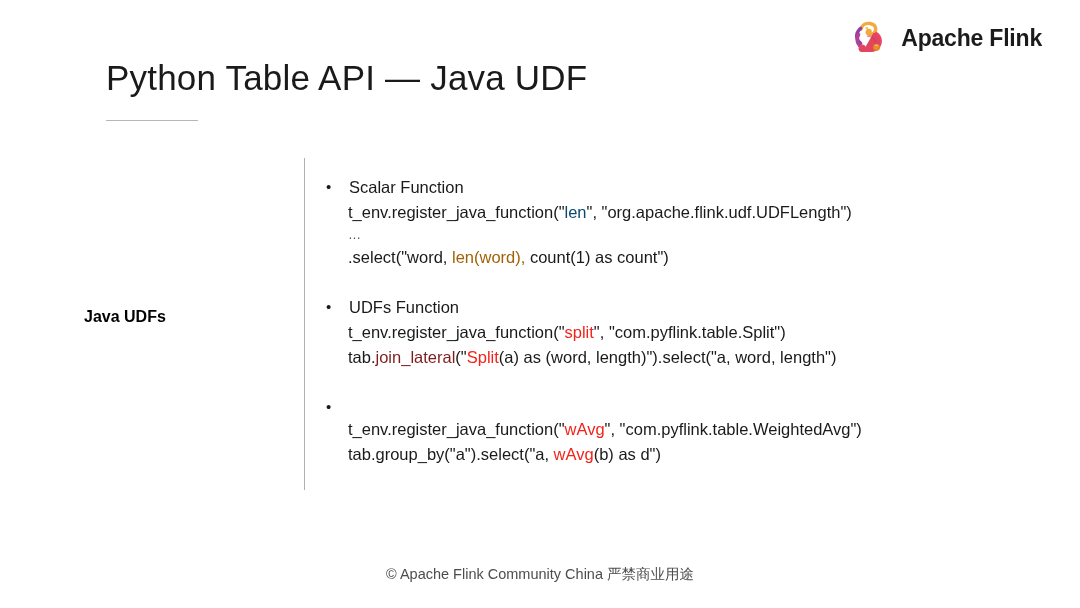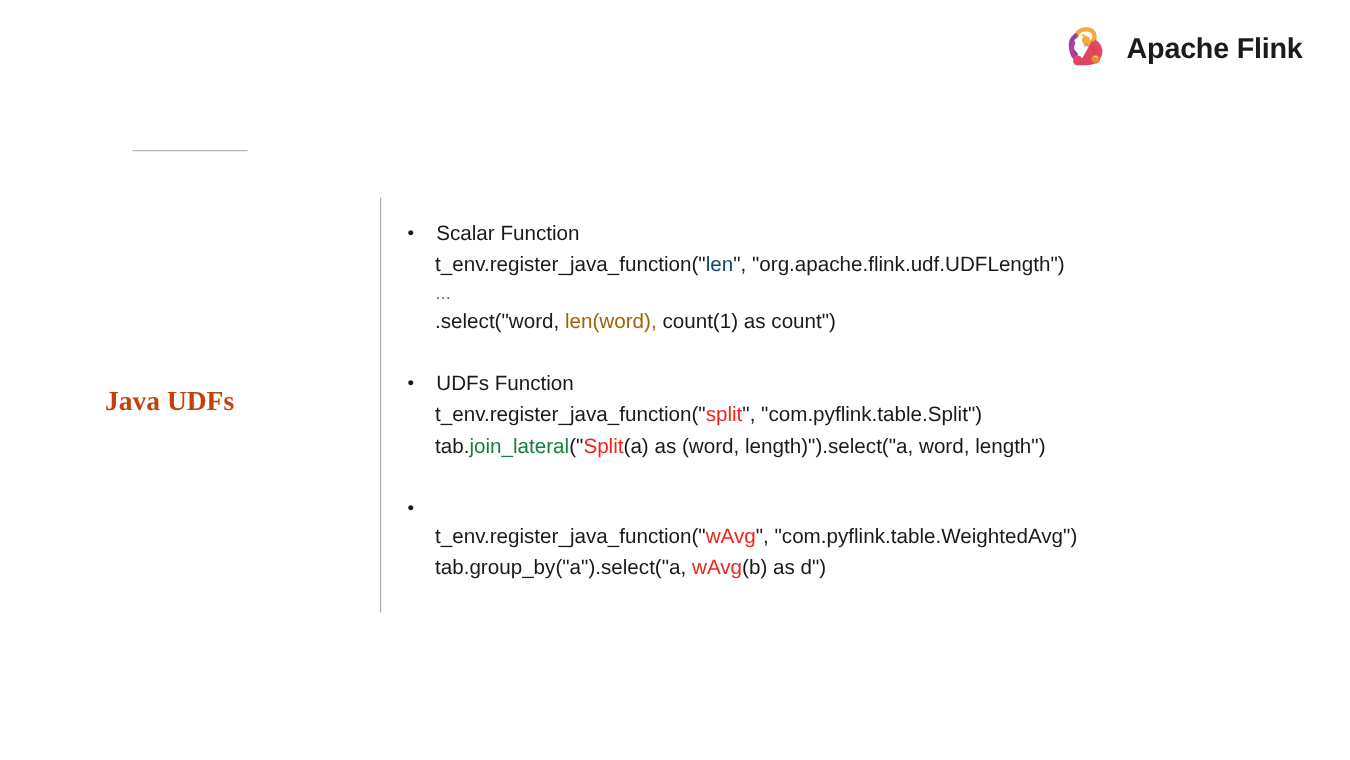--- a/index.html
+++ b/index.html
@@ -60,24 +60,24 @@
     width: 92px;
     height: 1px;
     background: #b7b7b7;
   }
 
   
   .section-label {
     position: absolute;
     left: 84px;
     top: 308px;
-    font-family: Liberation Serif, serif;
-    font-size: 22px;
+    font-family: Liberation Sans, sans-serif;
+    font-size: 16px;
     font-weight: bold;
-    color: #c2410c;
+    color: #000000;
     white-space: nowrap;
   }
 
   
   .content-rule {
     position: absolute;
     left: 304px;
     top: 158px;
     width: 1px;
     height: 332px;
@@ -164,20 +164,21 @@
         <path d="M20 20.5c2.6-.6 5.3.3 7 2.3 1.8 2.1 2.2 5 1 7.5" fill="none" stroke="#d8344f" stroke-width="1.6" opacity="0.5"></path>
         <circle cx="29.4" cy="31.2" r="3.3" fill="#f08a2e"></circle>
         <circle cx="29.4" cy="31.2" r="3.3" fill="none" stroke="#d9731f" stroke-width="0.8"></circle>
         <path d="M28.3 29.2c.9-.3 1.9-.1 2.5.6" fill="none" stroke="#fcd9a5" stroke-width="0.9" stroke-linecap="round"></path>
         <ellipse cx="19.8" cy="12.2" rx="1.5" ry="1.1" fill="#f7c35c"></ellipse>
       </svg>
     </span>
     <span class="brand-name">Apache Flink</span>
   </div>
 
+  <div class="slide-title">Python Table API — Java UDF</div>
   <div class="title-rule"></div>
 
   <div class="section-label">Java UDFs</div>
 
   <div class="content-rule"></div>
 
   <div class="content">
       <div class="udf-block">
         <div class="udf-heading">
           <span class="bullet">•</span>
@@ -189,28 +190,29 @@
           <div class="code-line"><span>.select("word, </span><span class="hl" style="color: #a16207;">len(word),</span><span> count(1) as count")</span></div>
         </div>
       </div>
       <div class="udf-block">
         <div class="udf-heading">
           <span class="bullet">•</span>
           <span class="udf-heading-text">UDFs Function</span>
         </div>
         <div class="code-lines">
           <div class="code-line"><span>t_env.register_java_function("</span><span class="hl" style="color: rgb(242, 35, 27);">split</span><span>", "com.pyflink.table.Split")</span></div>
-          <div class="code-line"><span>tab.</span><span class="hl" style="color: #15803d;">join_lateral</span><span>("</span><span class="hl" style="color: rgb(242, 35, 27);">Split</span><span>(a) as (word, length)").select("a, word, length")</span></div>
+          <div class="code-line"><span>tab.</span><span class="hl" style="color: #7f1d1d;">join_lateral</span><span>("</span><span class="hl" style="color: rgb(242, 35, 27);">Split</span><span>(a) as (word, length)").select("a, word, length")</span></div>
         </div>
       </div>
       <div class="udf-block">
         <div class="udf-heading">
           <span class="bullet">•</span>
         </div>
         <div class="code-lines">
           <div class="code-line"><span>t_env.register_java_function("</span><span class="hl" style="color: rgb(242, 35, 27);">wAvg</span><span>", "com.pyflink.table.WeightedAvg")</span></div>
           <div class="code-line"><span>tab.group_by("a").select("a, </span><span class="hl" style="color: rgb(242, 35, 27);">wAvg</span><span>(b) as d")</span></div>
         </div>
       </div>
     </div>
 
+  <div class="footer">© Apache Flink Community China  严禁商业用途</div>
 
 </div>
 
 </body></html>

